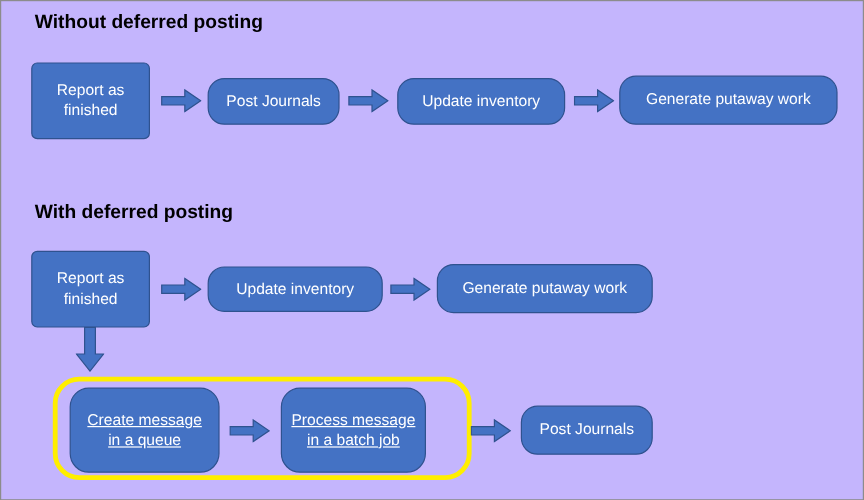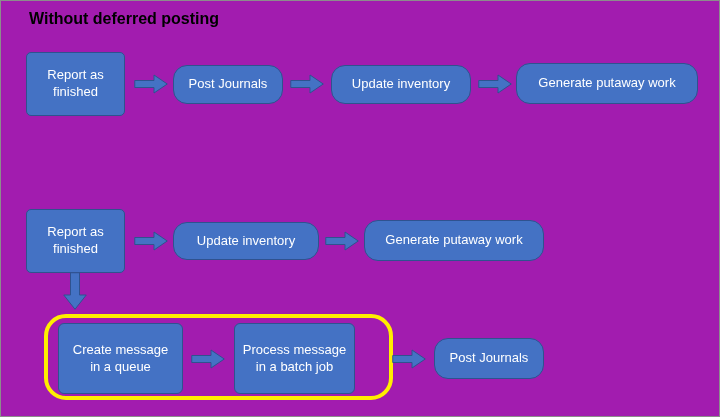--- a/index.html
+++ b/index.html
@@ -7,21 +7,21 @@
     padding: 0;
     background: #ffffff;
     font-family: "Liberation Sans", sans-serif;
   }
   .canvas {
     position: relative;
     width: 720px;
     height: 417px;
     box-sizing: border-box;
     border: 1px solid #8c8c8c;
-    background: #a21caf;
+    background: #c4b5fd;
     overflow: hidden;
   }
   .section-title {
     position: absolute;
     left: 28px;
     color: #000000;
     font-size: 16px;
     font-weight: 700;
     white-space: nowrap;
   }
@@ -34,21 +34,21 @@
     font-size: 13px;
     line-height: 1.3;
     display: flex;
     align-items: center;
     justify-content: center;
     text-align: center;
     white-space: pre-line;
     border-radius: 14px;
   }
   .node.big { border-radius: 5px; }
-  .node.med { border-radius: 6px; }
+  .node.med { border-radius: 16px; text-decoration: underline; }
   .arrow {
     position: absolute;
     display: block;
   }
   .highlight-ring {
     position: absolute;
     box-sizing: border-box;
     border: 4px solid #ffee00;
     border-radius: 22px;
     background: transparent;
@@ -75,20 +75,21 @@
   </svg>
 
   <div class="node" style="left:330px;top:64px;width:140px;height:39px">Update inventory</div>
 
   <svg class="arrow" style="left:477px;top:73px" width="34" height="20" viewBox="0 0 34 20">
     <path d="M0.75 6.5 H20 V1 L33.25 10 L20 19 V13.5 H0.75 Z" fill="#4472c4" stroke="#2f528f" stroke-width="1"></path>
   </svg>
 
   <div class="node" style="left:515px;top:62px;width:182px;height:41px">Generate putaway work</div>
 
+  <div class="section-title" style="top:168px">With deferred posting</div>
 
   <div class="node big" style="left:25px;top:208px;width:99px;height:64px">Report as
 finished</div>
 
   <svg class="arrow" style="left:133px;top:230px" width="34" height="20" viewBox="0 0 34 20">
     <path d="M0.75 6.5 H20 V1 L33.25 10 L20 19 V13.5 H0.75 Z" fill="#4472c4" stroke="#2f528f" stroke-width="1"></path>
   </svg>
 
   <div class="node" style="left:172px;top:221px;width:146px;height:38px">Update inventory</div>
 

